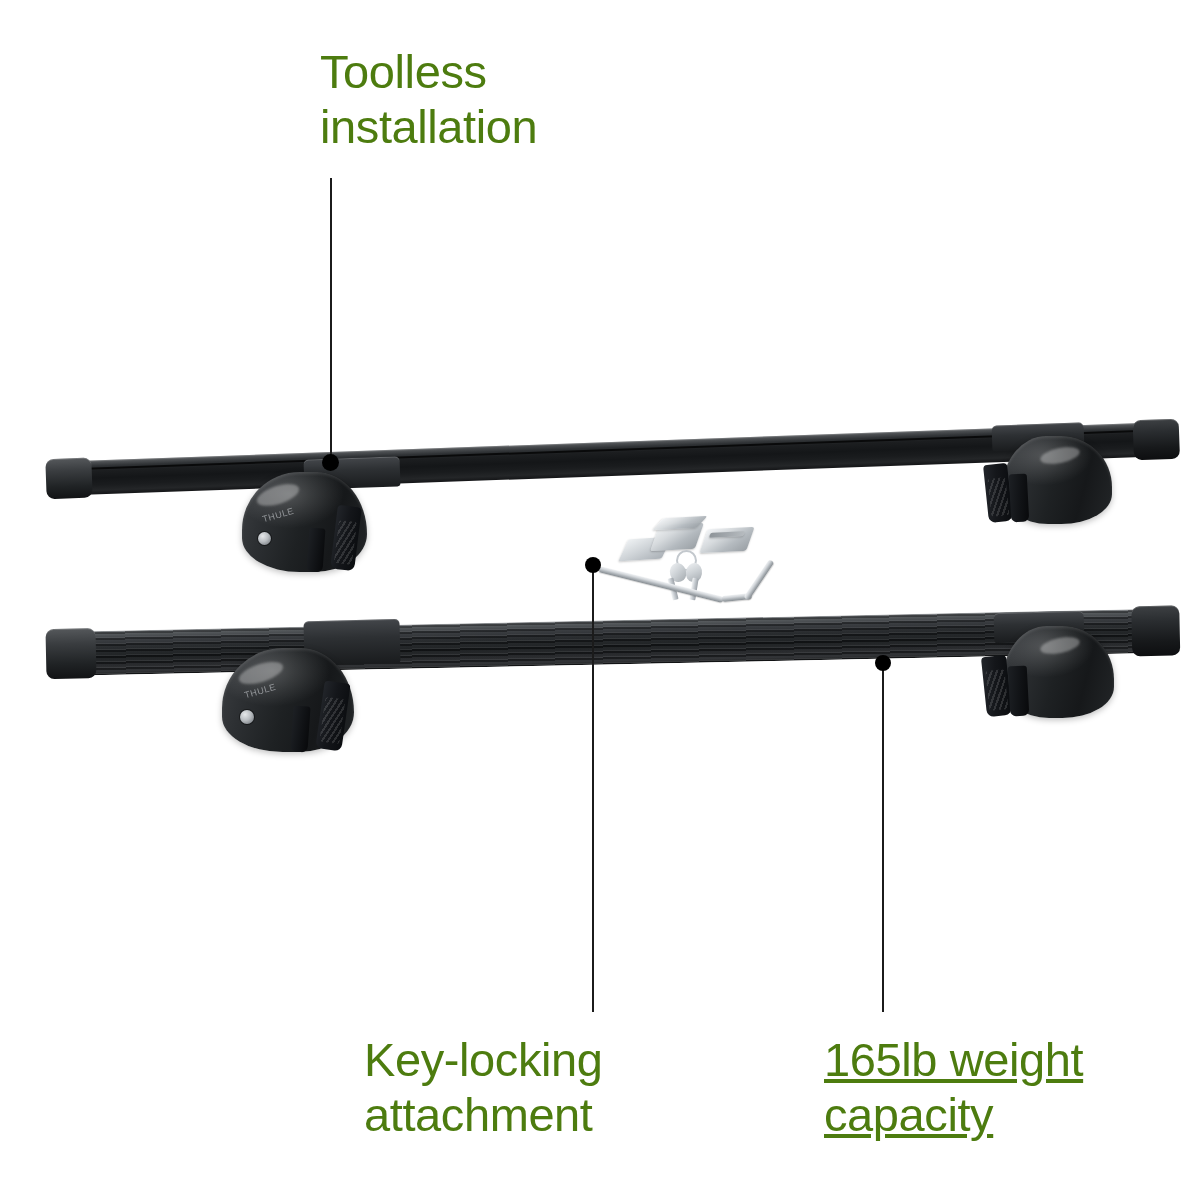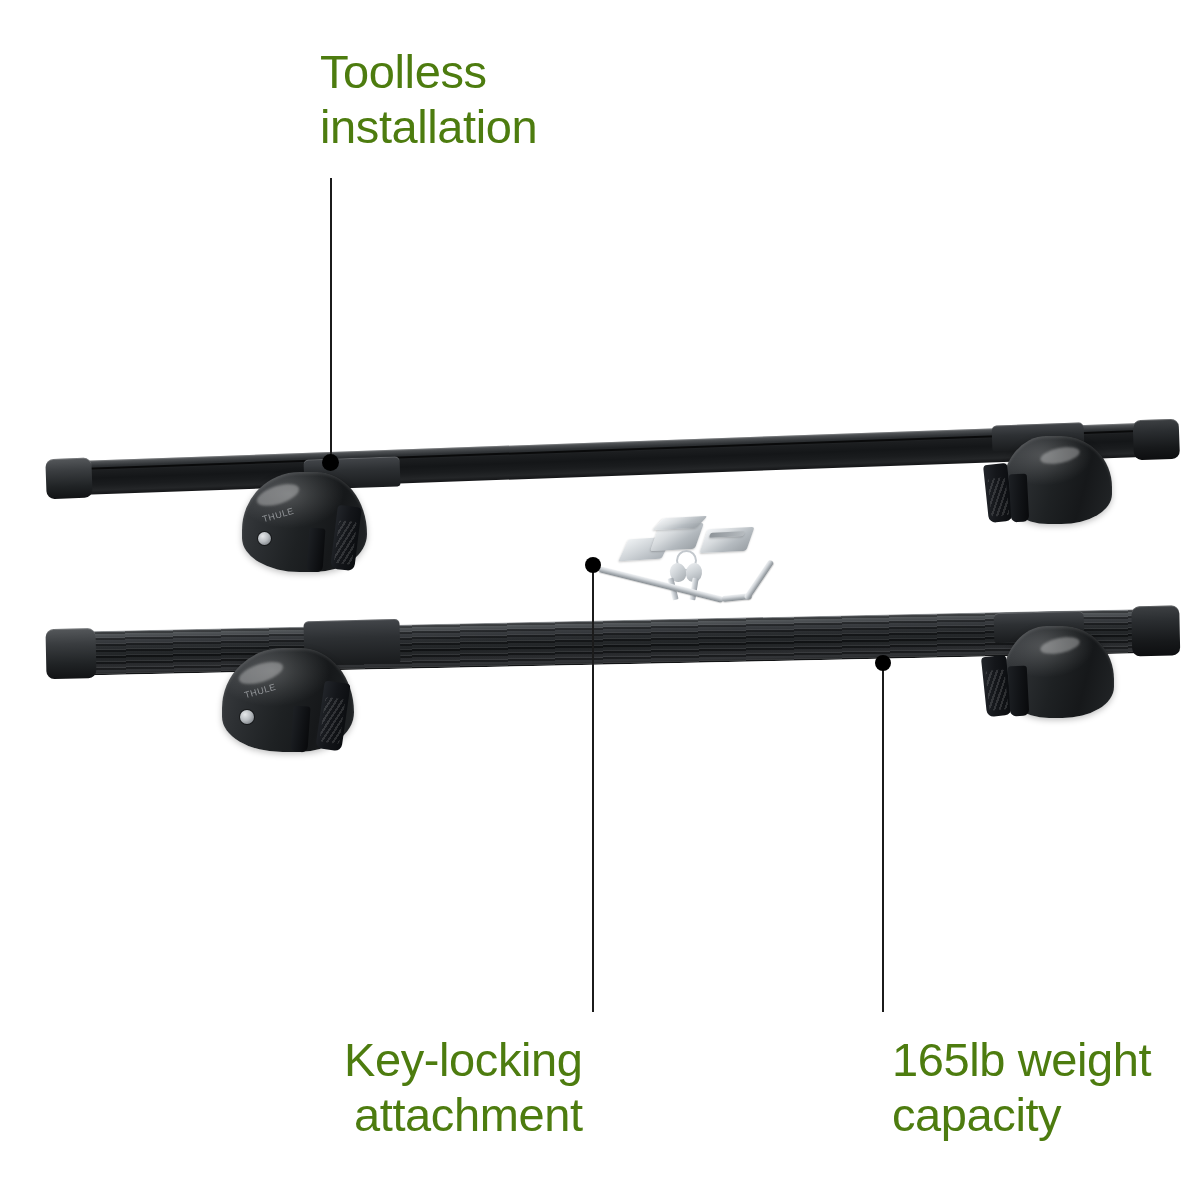--- a/index.html
+++ b/index.html
@@ -17,22 +17,22 @@
     position:absolute;
     color:#4d7c0f;
     font-size:47px;
     line-height:55px;
     font-weight:400;
     letter-spacing:-0.4px;
     white-space:pre-line;
     font-family:"Liberation Sans","DejaVu Sans",sans-serif;
   }
   #callout-top{left:320px;top:44px;}
-  #callout-left{left:344px;top:1032px;text-align:right;}
-  #callout-right{left:892px;top:1032px;}
+  #callout-left{left:364px;top:1032px;}
+  #callout-right{left:824px;top:1032px;text-decoration:underline;}
 
   
   .leader{position:absolute;background:#1b1b1b;width:1.6px;}
   .dot{position:absolute;background:#000;border-radius:50%;}
 
   
   .rack{position:absolute;left:0;top:0;width:1200px;height:1200px;}
 
   
   .bar{position:absolute;transform-origin:0 50%;}

